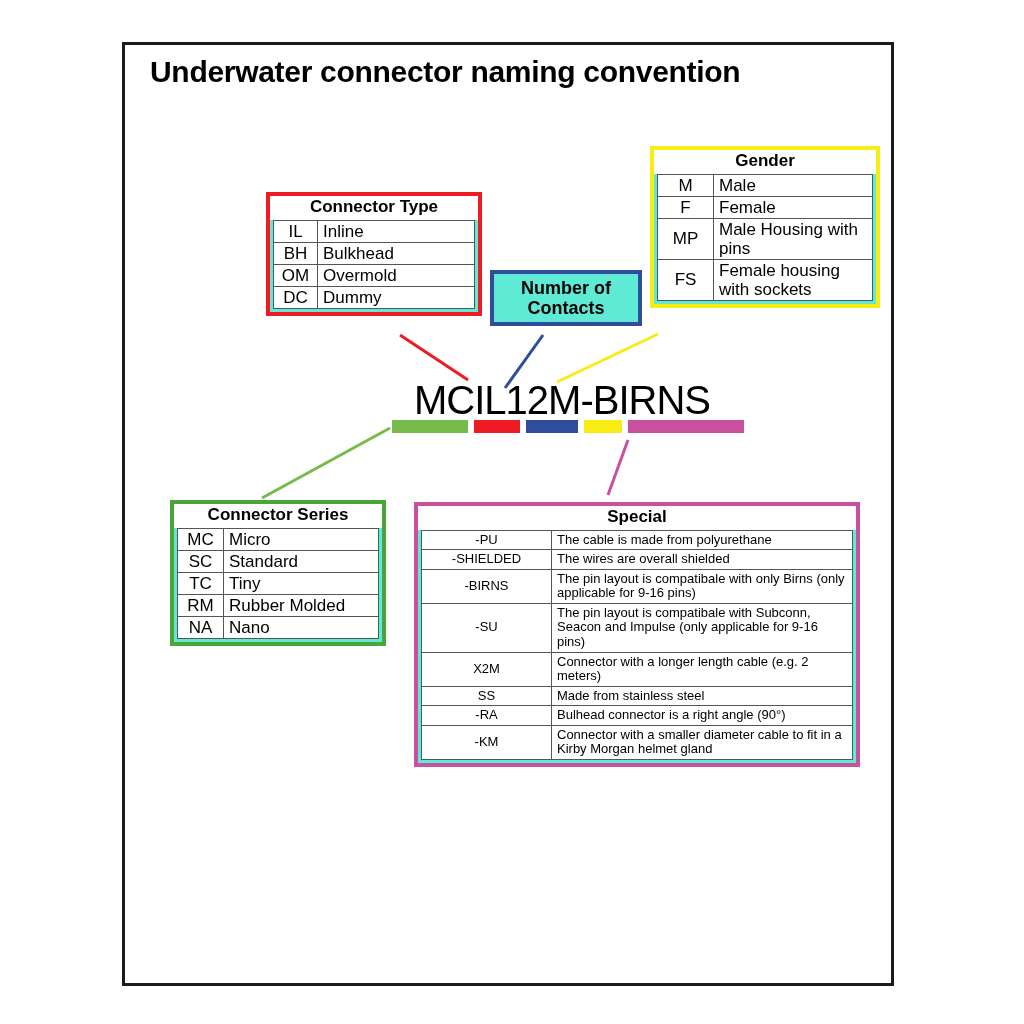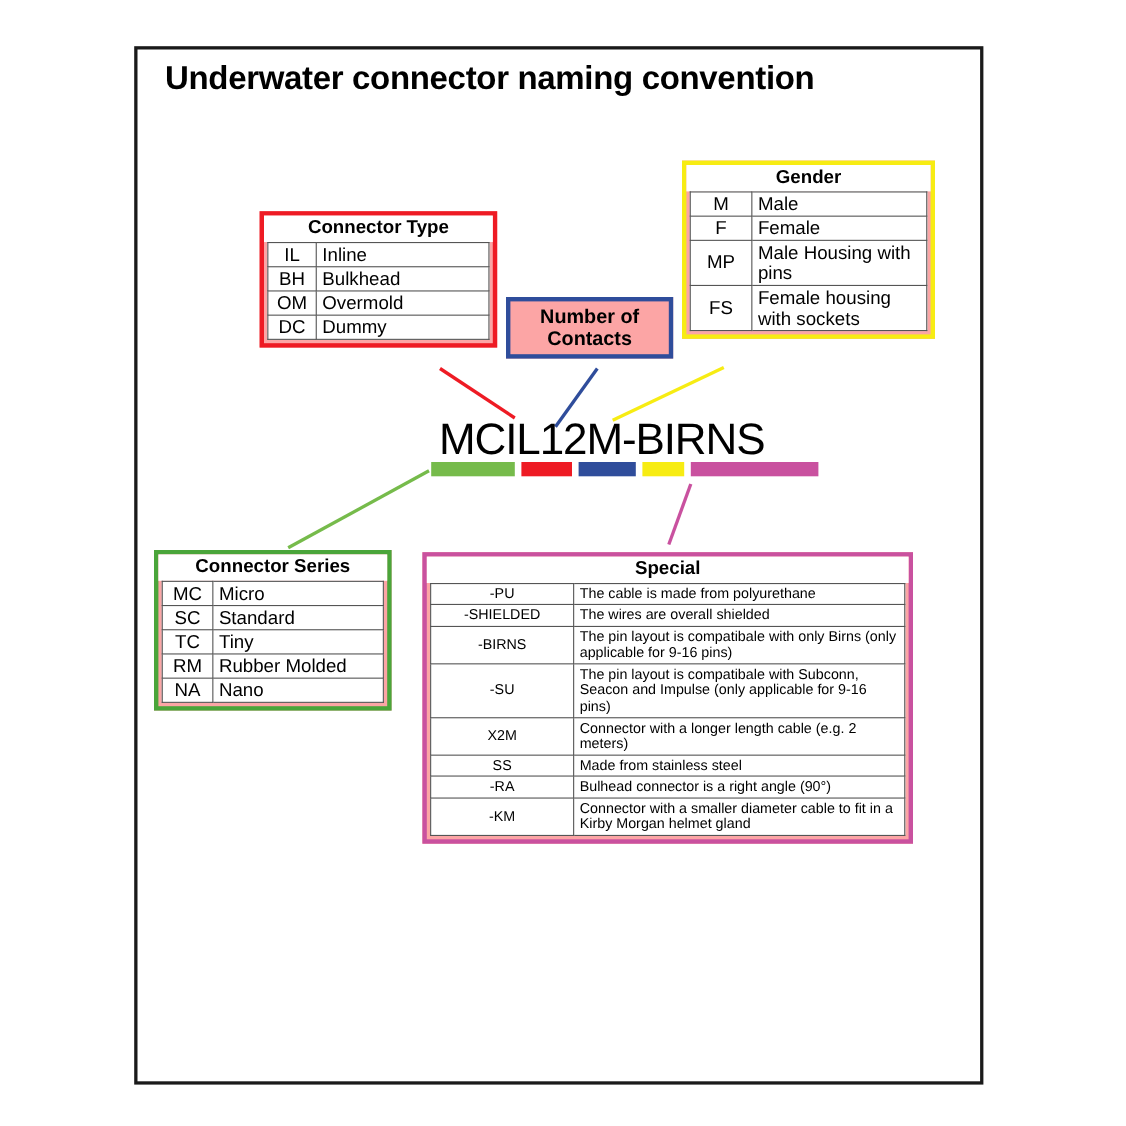--- a/index.html
+++ b/index.html
@@ -11,21 +11,21 @@
     border:3px solid #1a1a1a;box-sizing:border-box;background:#fff;
   }
 
   .title{
     position:absolute;left:150px;top:55px;width:720px;
     font-size:30px;font-weight:bold;letter-spacing:-0.3px;
     font-family:"Liberation Sans",sans-serif;
   }
 
   
-  .box{position:absolute;box-sizing:border-box;background:#fca5a5;}
+  .box{position:absolute;box-sizing:border-box;background:#5eead4;margin-left:30px;}
   .box .hdr{
     text-align:center;font-weight:bold;font-size:17px;
     padding:2px 4px 3px;background:#fff;line-height:1.1;
   }
   .box table{border-collapse:collapse;width:100%;background:#fff;table-layout:fixed;}
   .box td{
     border:1px solid #555;font-size:17px;padding:1px 5px;
     vertical-align:middle;line-height:1.12;background:#fff;
   }
   .box td.k{text-align:center;padding-left:2px;padding-right:2px;}
@@ -53,21 +53,21 @@
   #boxSeries col.c1{width:46px;}
 
   
   #boxSpecial{left:384px;top:502px;width:446px;border:4px solid #c9519f;}
   #boxSpecial col.c1{width:130px;}
   #boxSpecial td{font-size:13px;padding:2px 5px;}
   #boxSpecial .hdr{font-size:17px;}
 
   
   #code{
-    position:absolute;left:397px;top:378px;width:300px;
+    position:absolute;left:412px;top:378px;width:300px;
     font-size:40px;letter-spacing:-1px;text-align:center;white-space:nowrap;
     font-family:"Liberation Sans",sans-serif;
   }
   #bar{position:absolute;left:392px;top:420px;height:13px;display:flex;}
   #bar span{display:block;height:13px;margin-right:6px;}
   #bar span:last-child{margin-right:0;}
 
   svg#leaders{position:absolute;left:0;top:0;width:1024px;height:1024px;pointer-events:none;}
 </style>
 </head>

